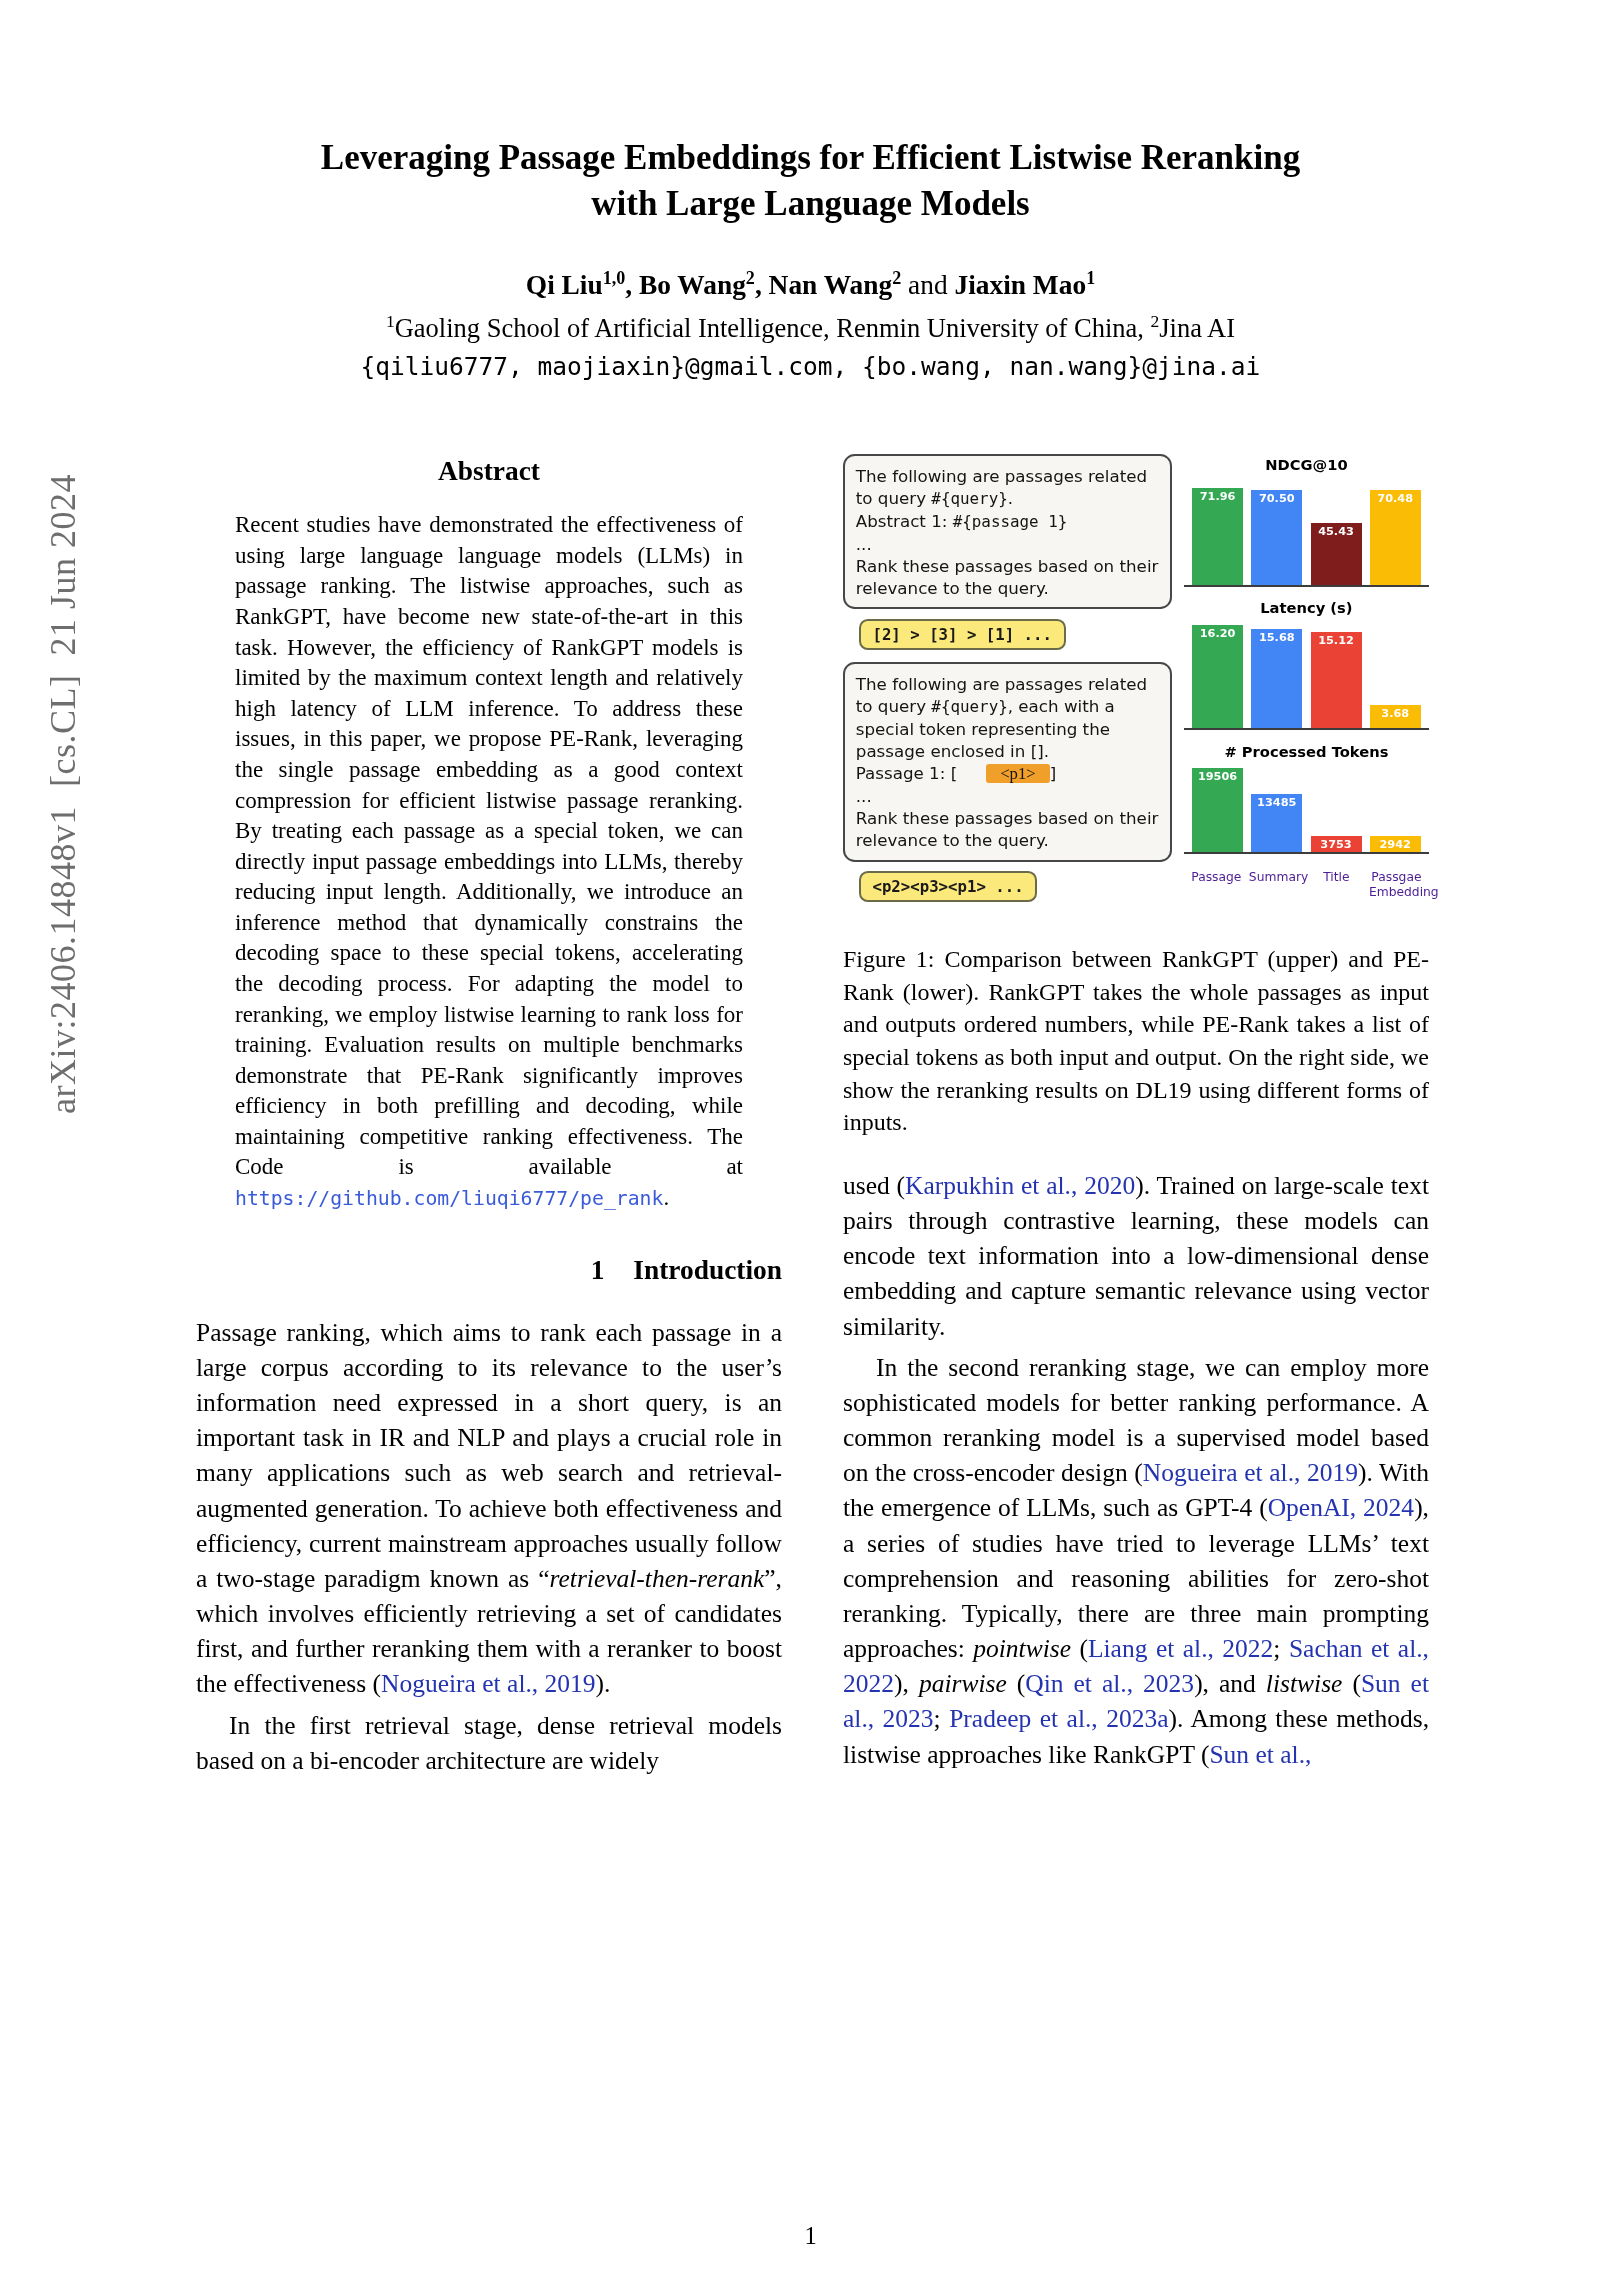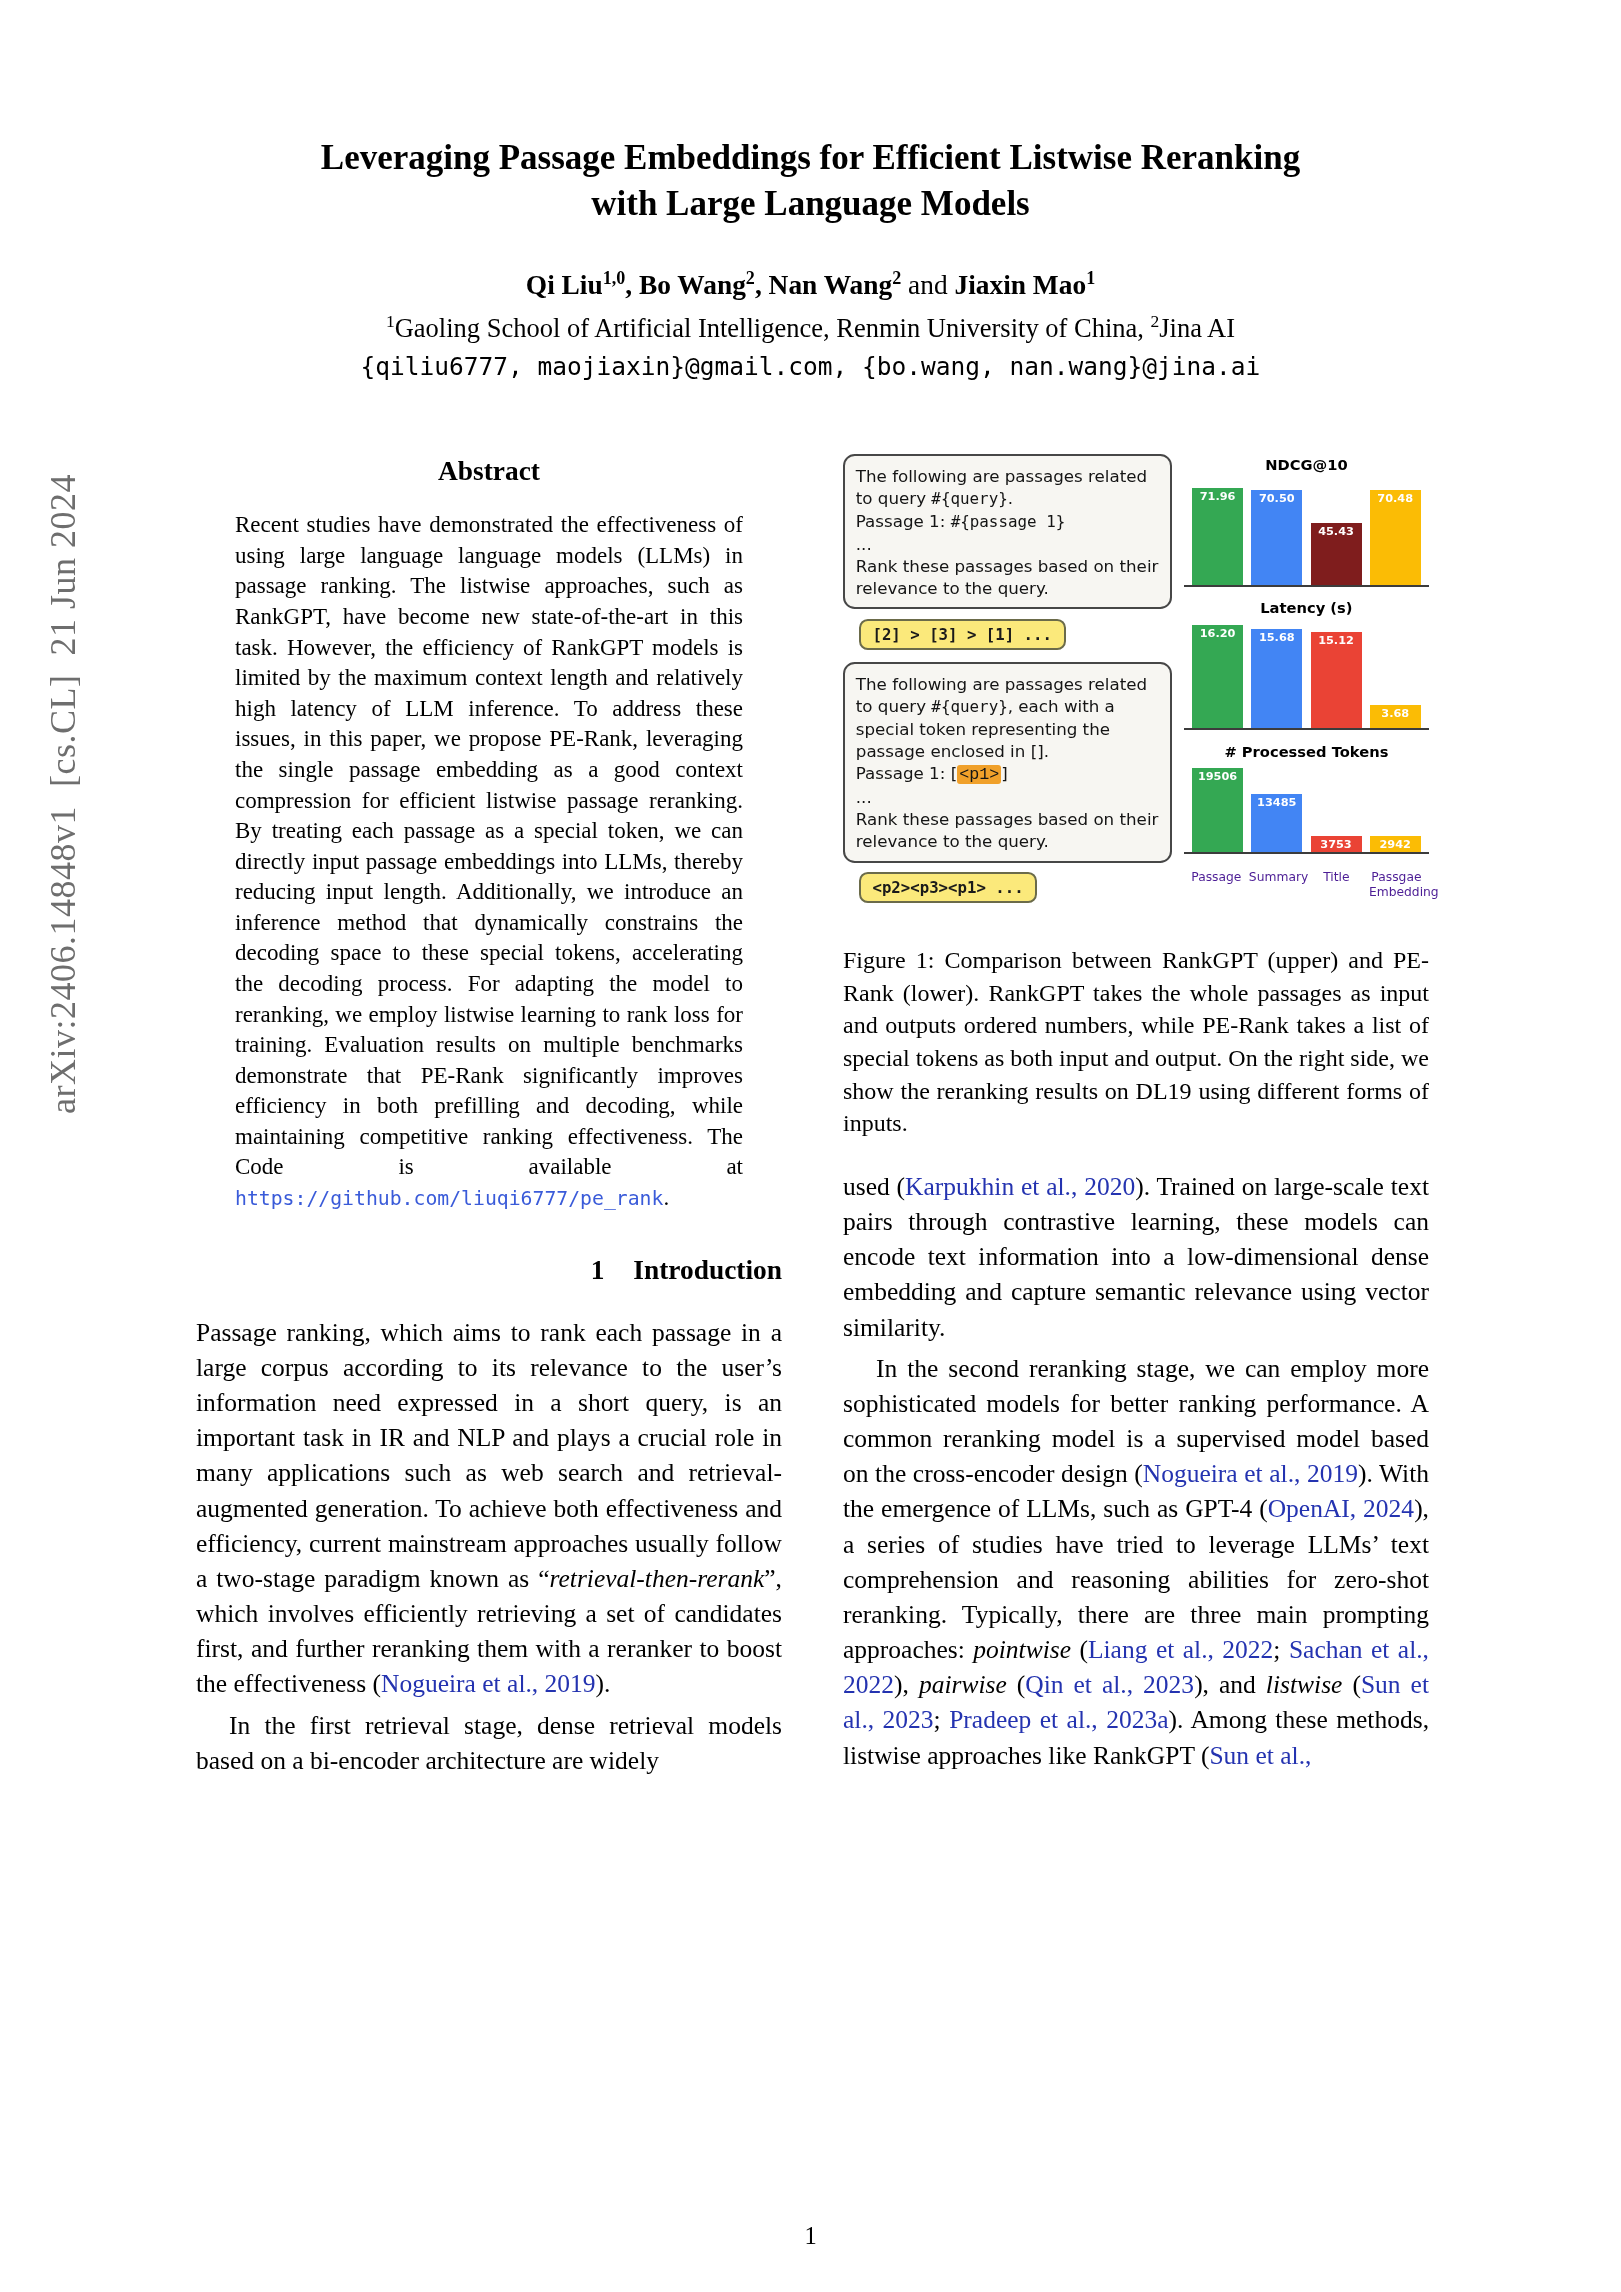--- a/index.html
+++ b/index.html
@@ -22,21 +22,21 @@
   .authors { margin-top:41px; font-size:27.4px; }
   .affiliation { margin-top:9.8px; font-size:26.5px; }
   .emails { margin-top:7.8px; font-size:24.5px; font-family:"DejaVu Sans Mono","Liberation Mono",monospace; }
   .seg-bold { font-weight:bold; }
   .seg-sup { vertical-align:super; font-size:0.66em; }
   .seg-bsup { vertical-align:super; font-size:0.66em; font-weight:bold; }
   .seg-italic { font-style:italic; }
   .seg-link { color:#2433b0; cursor:pointer; }
   .seg-url { color:#3a5bd9; font-family:"DejaVu Sans Mono","Liberation Mono",monospace; font-size:0.86em; cursor:pointer; }
   .seg-code { font-family:"DejaVu Sans Mono","Liberation Mono",monospace; font-size:0.95em; }
-  .seg-hl { font-family:Liberation Mono, monospace; background:#f0a02a; border-radius:2.9px; padding:0 2px; }
+  .seg-hl { font-family:Liberation Serif, serif; background:#f0a02a; border-radius:2.9px; padding:0 14px;margin-left:29px; }
 
   .content { display:flex; gap:61px; padding:69px 192px 0 196px; }
   .col { width:586px; flex:0 0 auto; }
 
   .abstract-heading { text-align:center; font-size:27.4px; font-weight:bold; margin:5.9px 0 23.5px; }
   .abstract-text { margin:0 39px; font-size:23px; line-height:1.33; text-align:justify; }
   .section-heading { font-size:27.4px; font-weight:bold; margin:41px 0 29px;text-align:right; }
   .section-heading .sec-num { margin-right:29px; }
   .body-par { font-size:25.5px; line-height:1.38; text-align:justify; }
   .body-par.indent { text-indent:33px; }
@@ -93,21 +93,21 @@
 
       <p class="body-par"><span>Passage ranking, which aims to rank each passage in a large corpus according to its relevance to the user’s information need expressed in a short query, is an important task in IR and NLP and plays a crucial role in many applications such as web search and retrieval-augmented generation. To achieve both effectiveness and efficiency, current mainstream approaches usually follow a two-stage paradigm known as “</span><span class="seg-italic">retrieval-then-rerank</span><span>”, which involves efficiently retrieving a set of candidates first, and further reranking them with a reranker to boost the effectiveness (</span><span class="seg-link">Nogueira et al., 2019</span><span>).</span></p>
       <p class="body-par indent"><span>In the first retrieval stage, dense retrieval models based on a bi-encoder architecture are widely</span></p>
     </div>
 
     <div class="col">
       <figure>
         <div class="fig-flex">
           <div class="prompts">
             <div class="prompt-box"><span>The following are passages related to query </span><span class="seg-code">#{query}</span><span>.
-</span><span>Passage 1: </span><span class="seg-code">#{passage 1}</span><span>
+</span><span>Abstract 1: </span><span class="seg-code">#{passage 1}</span><span>
 ...
 </span><span>Rank these passages based on their relevance to the query.</span></div>
             <div class="output-chip">[2] &gt; [3] &gt; [1] ...</div>
             <div class="prompt-box"><span>The following are passages related to query </span><span class="seg-code">#{query}</span><span>, each with a special token representing the passage enclosed in [].
 </span><span>Passage 1: [</span><span class="seg-hl">&lt;p1&gt;</span><span>]
 ...
 </span><span>Rank these passages based on their relevance to the query.</span></div>
             <div class="output-chip">&lt;p2&gt;&lt;p3&gt;&lt;p1&gt; ...</div>
           </div>
           <div class="charts">

